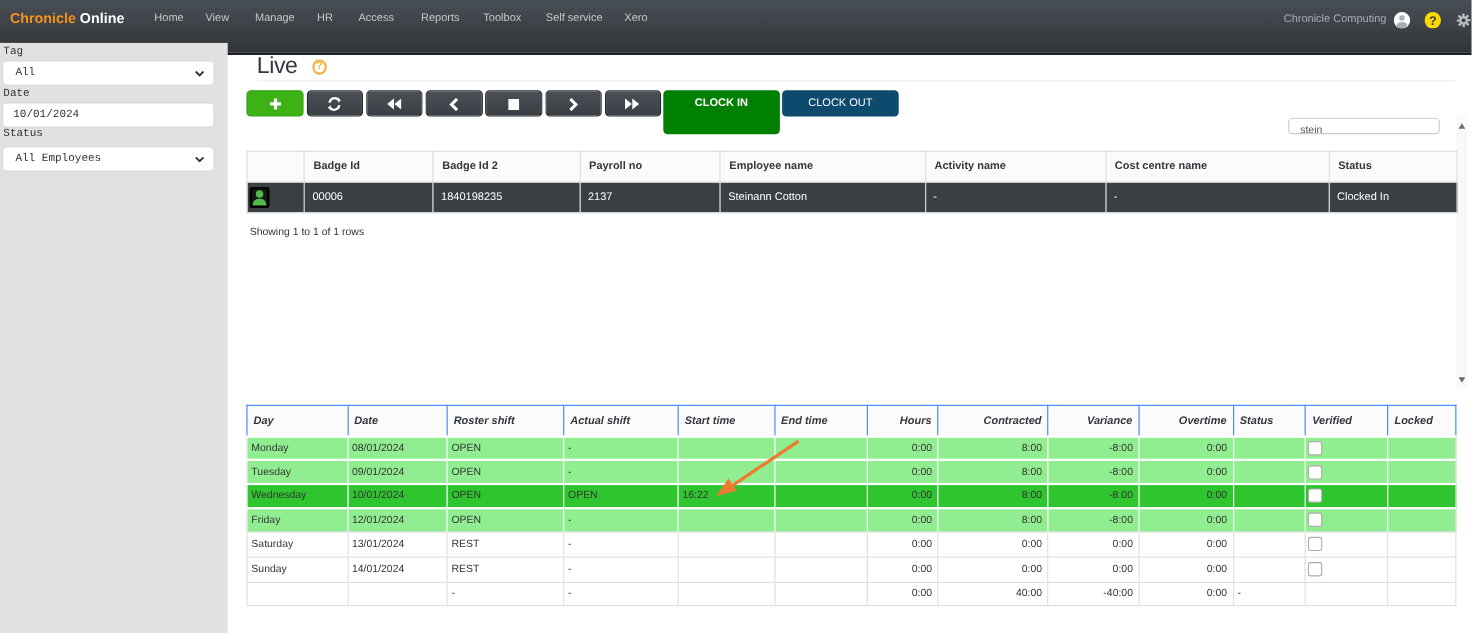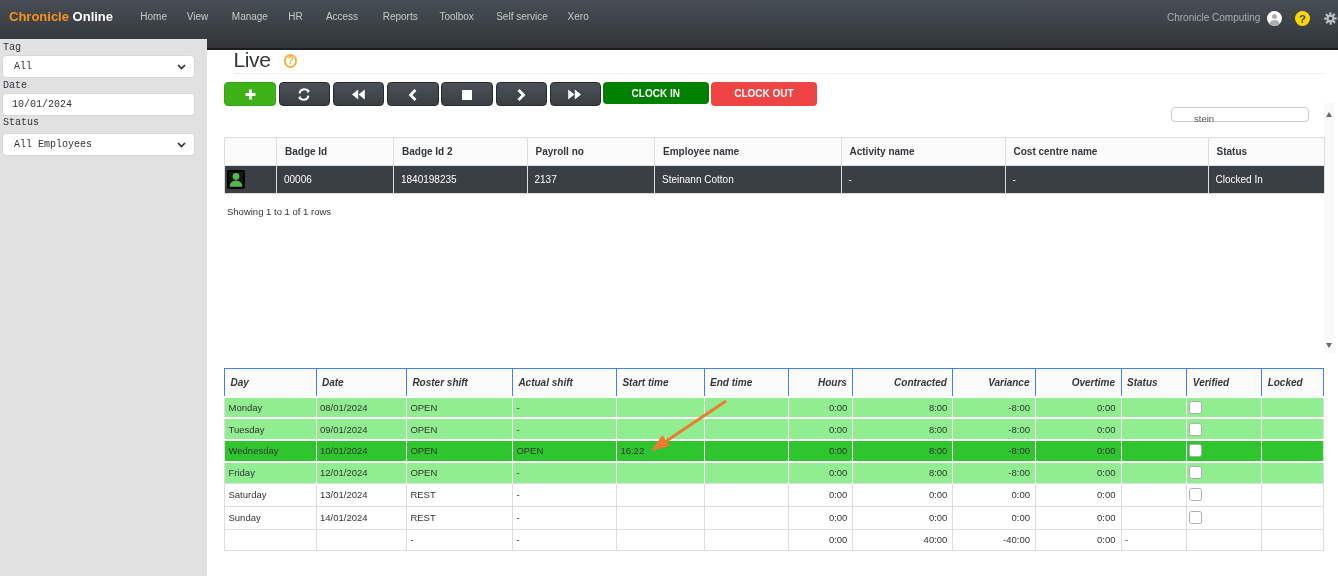--- a/index.html
+++ b/index.html
@@ -33,28 +33,28 @@
 .tbtn { position:absolute; top:82px; height:23.5px; border-radius:4px; }
 .btn-dark { background:linear-gradient(#4a5056,#3a3f44); border:1px solid #272b30; width:51.5px; }
 .tbtn svg { display:block; margin-left:auto; margin-right:auto; }
 #btn-plus { left:224px; width:52px; background:#3cb216; border:1px solid #37a313; }
 #btn-refresh { left:278.5px; }
 #btn-rew { left:332.5px; }
 #btn-left { left:387px; }
 #btn-stop { left:441px; }
 #btn-right { left:495.5px; }
 #btn-fwd { left:549.5px; }
-#btn-clockin { position:absolute; left:602.5px; top:82px; width:106.5px; height:22px; background:#008001; border-radius:4px;
+#btn-clockin { position:absolute; left:602.5px; top:82px; width:106.5px; height:40px; background:#008001; border-radius:4px;
   color:#fff; font-size:10px; font-weight:bold; text-align:center; line-height:23.5px; }
-#btn-clockout { position:absolute; left:711px; top:82px; width:106px; height:23.5px; background:#ef4444; border-radius:4px;
-  color:#fff; font-size:10px; font-weight:bold; text-align:center; line-height:23.5px; }
+#btn-clockout { position:absolute; left:711px; top:82px; width:106px; height:23.5px; background:#0c4a6e; border-radius:4px;
+  color:#fff; font-size:10px; font-weight:normal; text-align:center; line-height:23.5px; }
 
 
 #search { position:absolute; left:1171px; top:107px; width:138px; height:15px; border:1px solid #ccc; border-radius:4px;
-  font-size:9.5px; color:#555; line-height:21px; padding-left:22px; background:#fff; }
+  font-size:9.5px; color:#555; line-height:21px; padding-left:10px; background:#fff; }
 
 
 #sb-track { position:absolute; left:1324px; top:103px; width:10px; height:250px; background:#f9f9f9; }
 #sb-up { position:absolute; left:1326px; top:112px; width:0; height:0;
   border-left:3.5px solid transparent; border-right:3.5px solid transparent; border-bottom:5px solid #6d6a66; }
 #sb-down { position:absolute; left:1326px; top:343px; width:0; height:0;
   border-left:3.5px solid transparent; border-right:3.5px solid transparent; border-top:5px solid #6d6a66; }
 
 
 #t1 { position:absolute; left:224px; top:137px; width:1100px; border-collapse:collapse; table-layout:fixed; }

